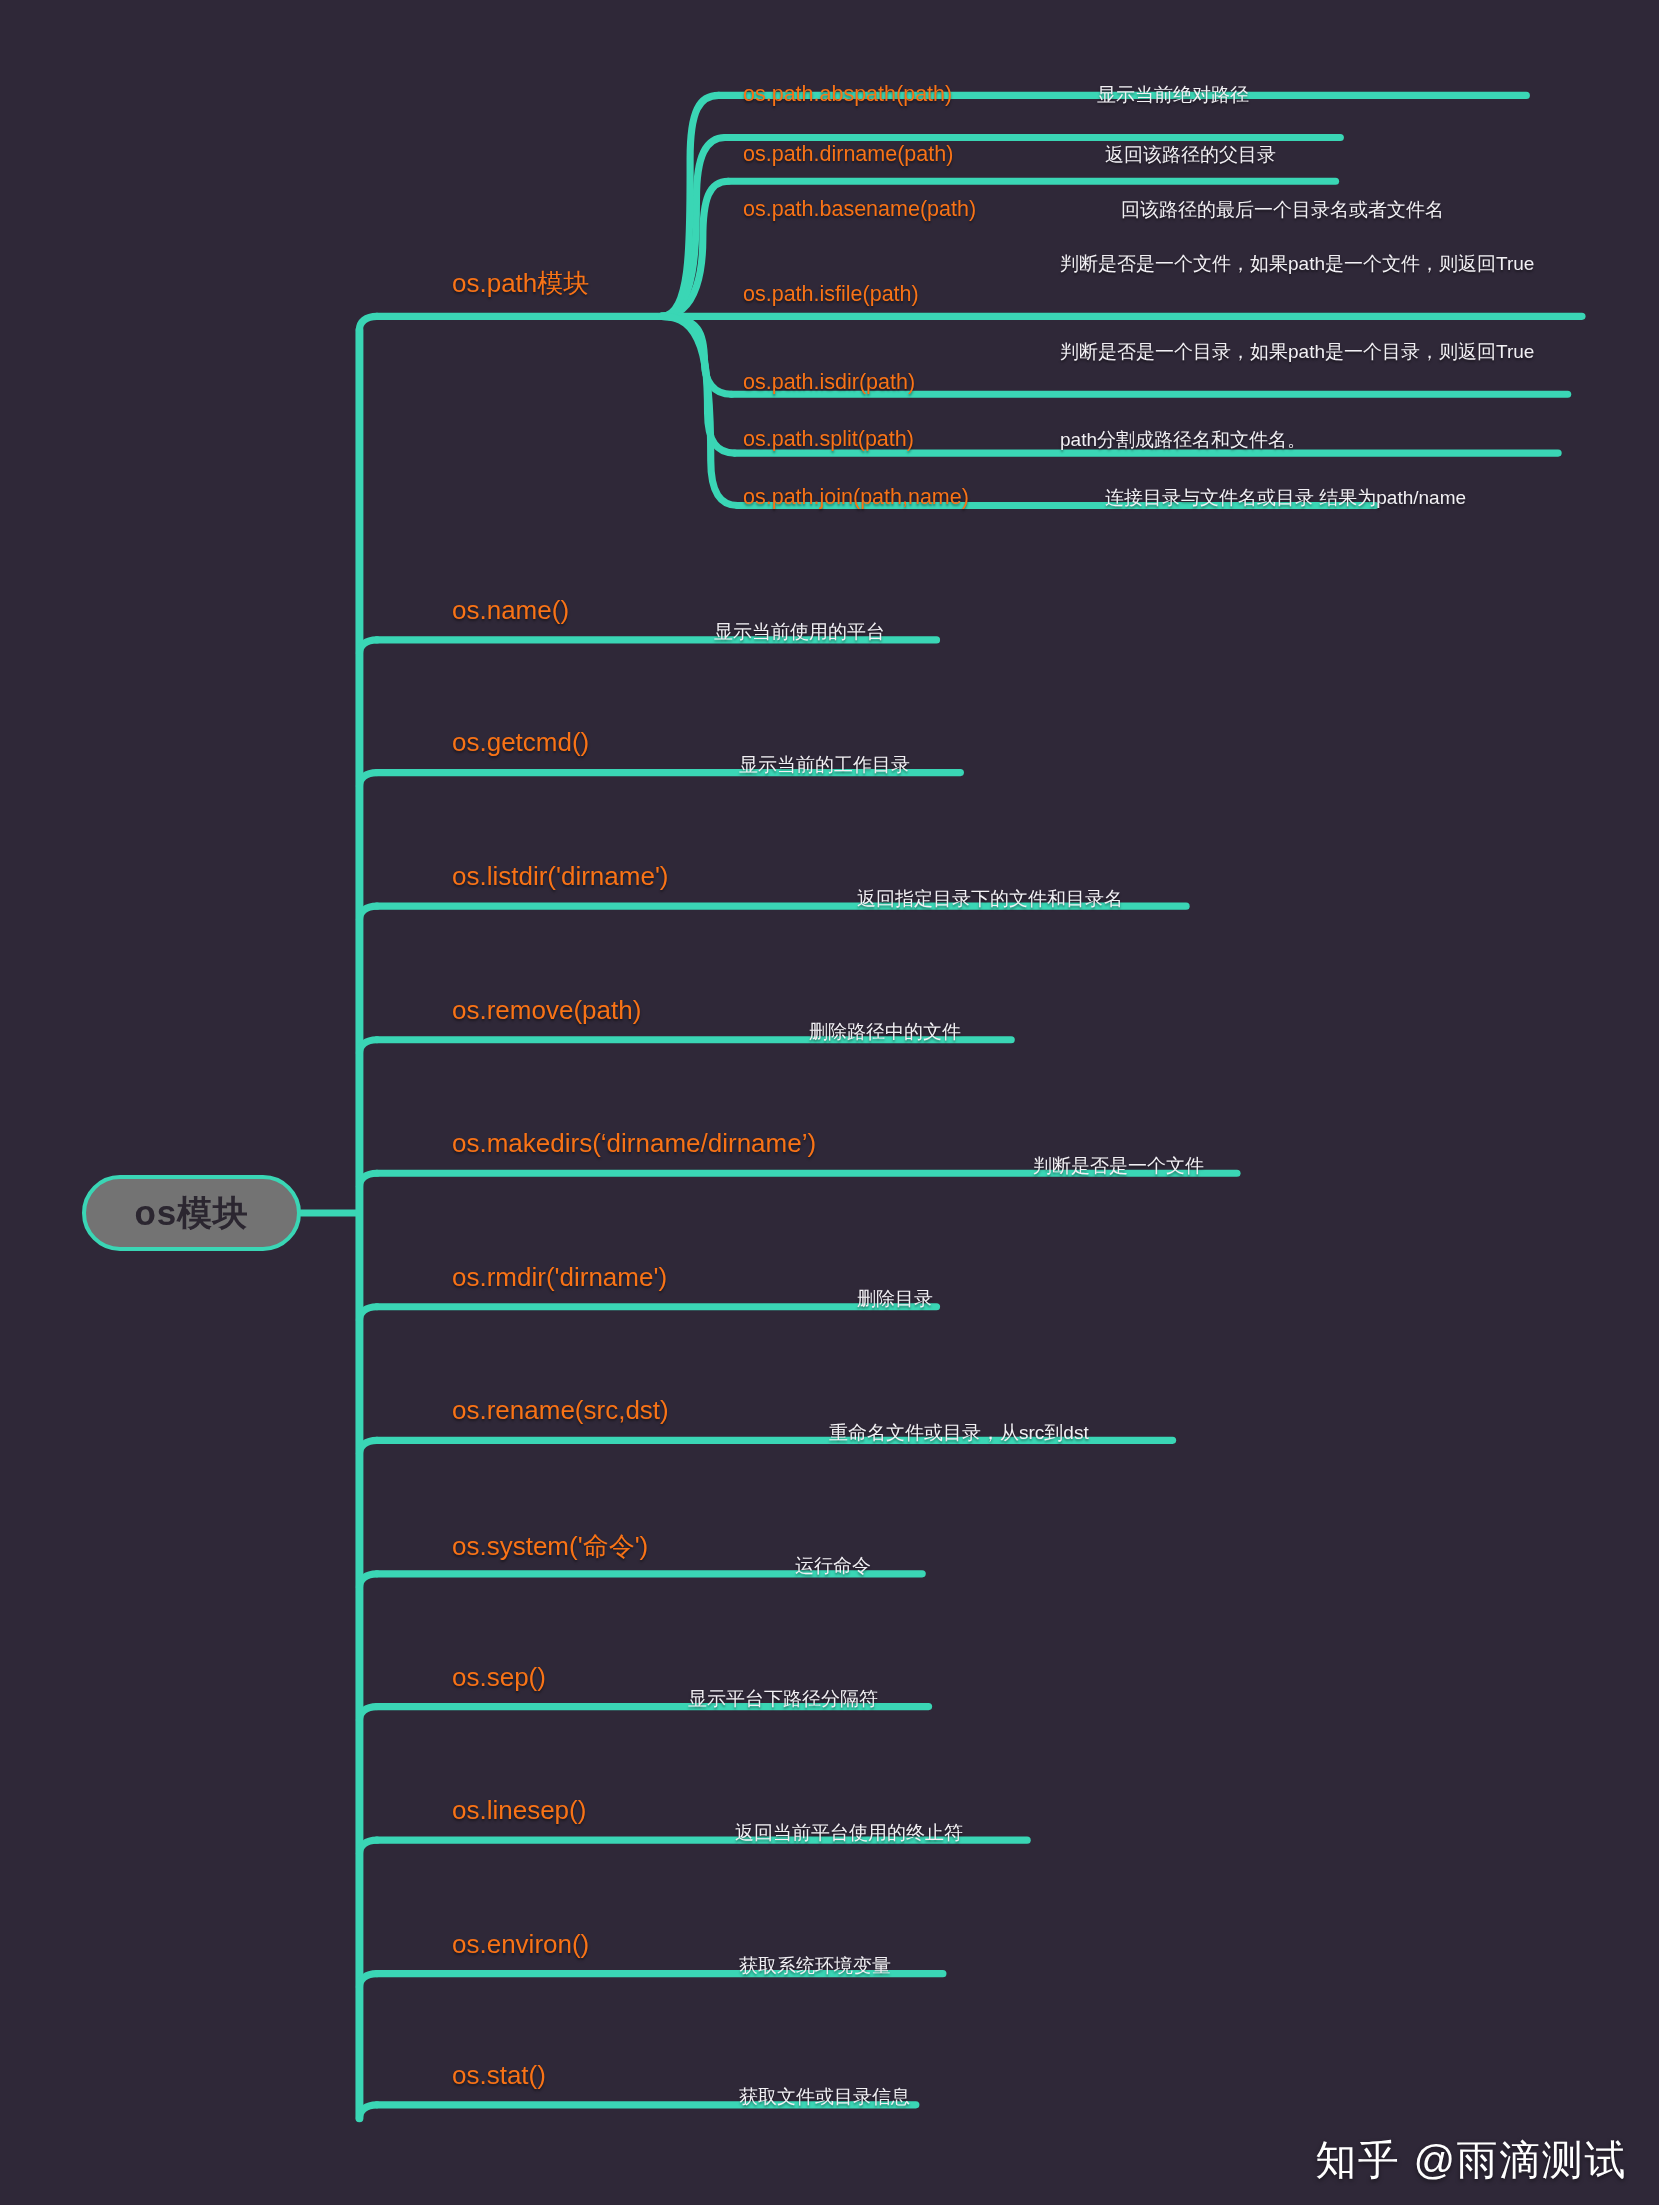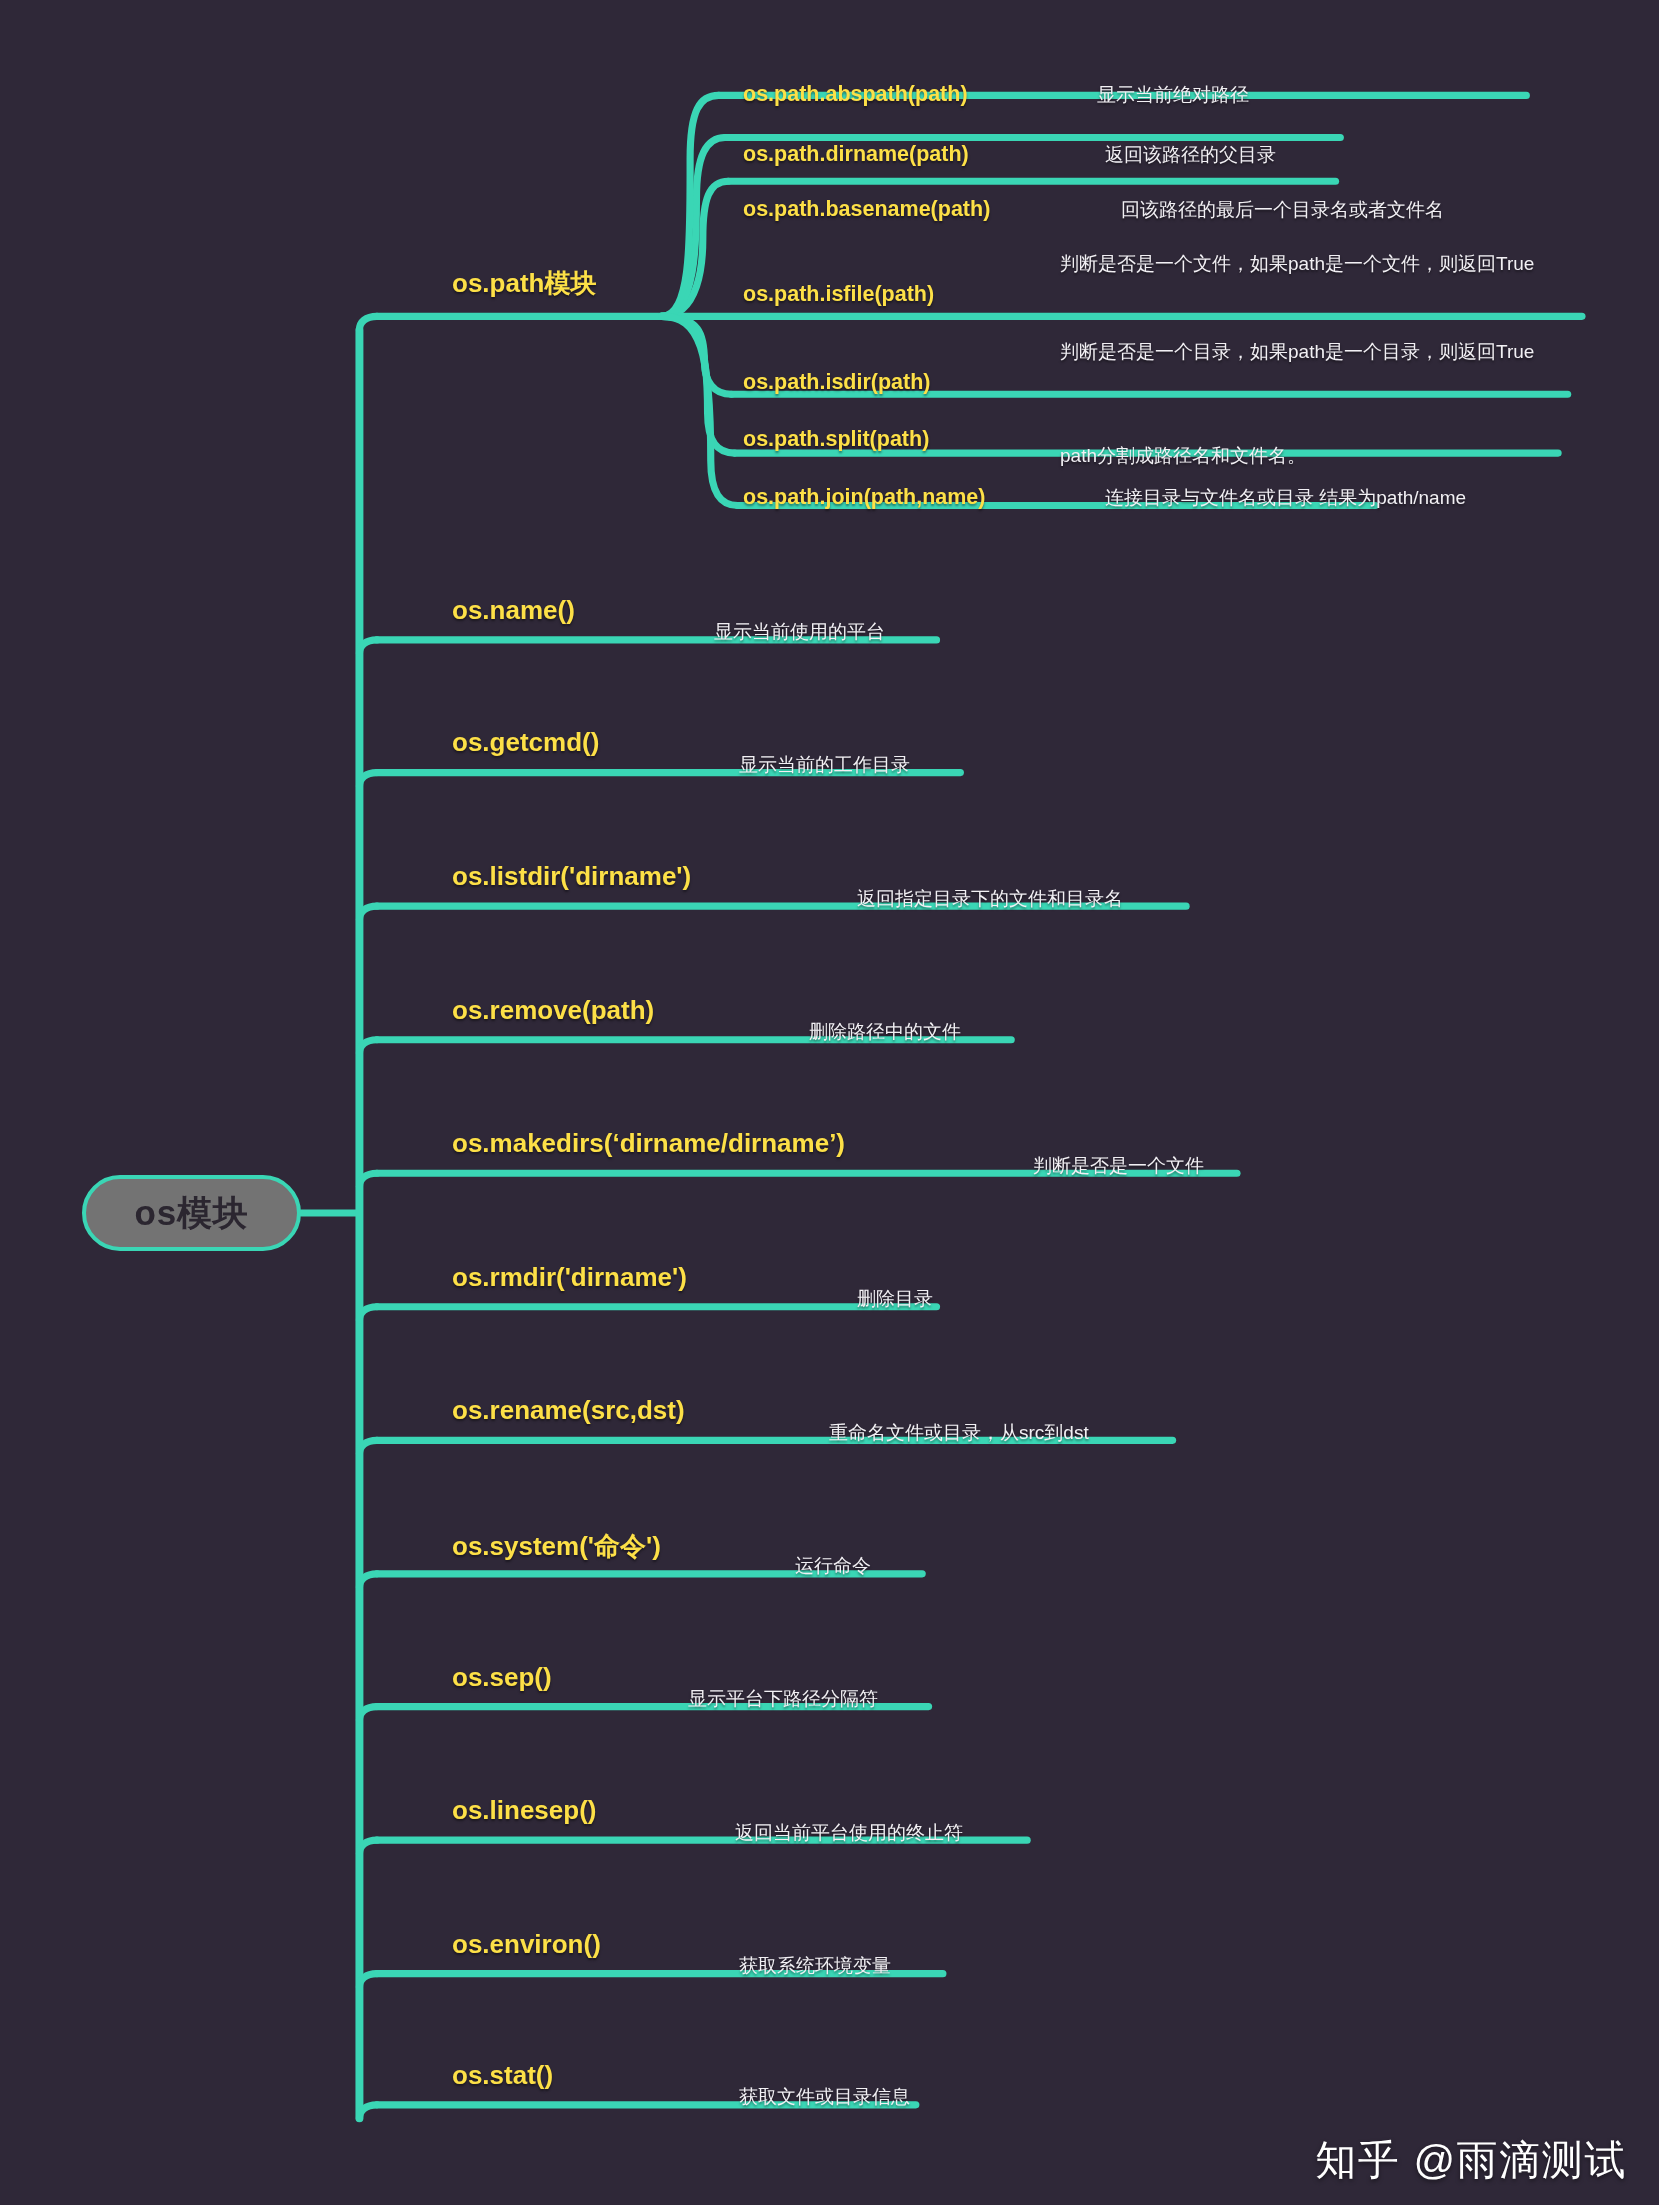--- a/index.html
+++ b/index.html
@@ -28,22 +28,22 @@
     color:#2b2630;
     font-size:35px;
     font-weight:bold;
     letter-spacing:0.8px;
     white-space:nowrap;
   }
 
   
   .node{
     position:absolute;
-    color:#fde047;
-    font-weight:bold;
+    color:#f97316;
+    font-weight:normal;
     white-space:nowrap;
     text-shadow:0 1.6px 2.4px rgba(0,0,0,.45);
   }
   .node.topic{ font-size:26px; }
   .node.sub{ font-size:21.5px; }
 
   .desc{
     position:absolute;
     color:#f2f0f4;
     font-size:19px;
@@ -134,21 +134,21 @@
   <div class="node sub" style="left:743px;top:197px;">os.path.basename(path)</div>
   <div class="desc" style="left:1113px;top:197px;margin-left:8px;">回该路径的最后一个目录名或者文件名</div>
 
   <div class="node sub" style="left:743px;top:282px;">os.path.isfile(path)</div>
   <div class="desc w1" style="left:1060px;top:251px;">判断是否是一个文件，如果path是一个文件，则返回True</div>
 
   <div class="node sub" style="left:743px;top:370px;">os.path.isdir(path)</div>
   <div class="desc w1" style="left:1060px;top:339px;">判断是否是一个目录，如果path是一个目录，则返回True</div>
 
   <div class="node sub" style="left:743px;top:427px;">os.path.split(path)</div>
-  <div class="desc" style="left:1060px;top:427px;margin-top:16px;">path分割成路径名和文件名。</div>
+  <div class="desc" style="left:1060px;top:427px;">path分割成路径名和文件名。</div>
 
   <div class="node sub" style="left:743px;top:485px;">os.path.join(path,name)</div>
   <div class="desc" style="left:1105px;top:485px;">连接目录与文件名或目录 结果为path/name</div>
 
   <div class="node topic" style="left:452px;top:595px;">os.name()</div>
   <div class="desc" style="left:714px;top:619px;">显示当前使用的平台</div>
 
   <div class="node topic" style="left:452px;top:727px;">os.getcmd()</div>
   <div class="desc" style="left:739px;top:752px;">显示当前的工作目录</div>
 

